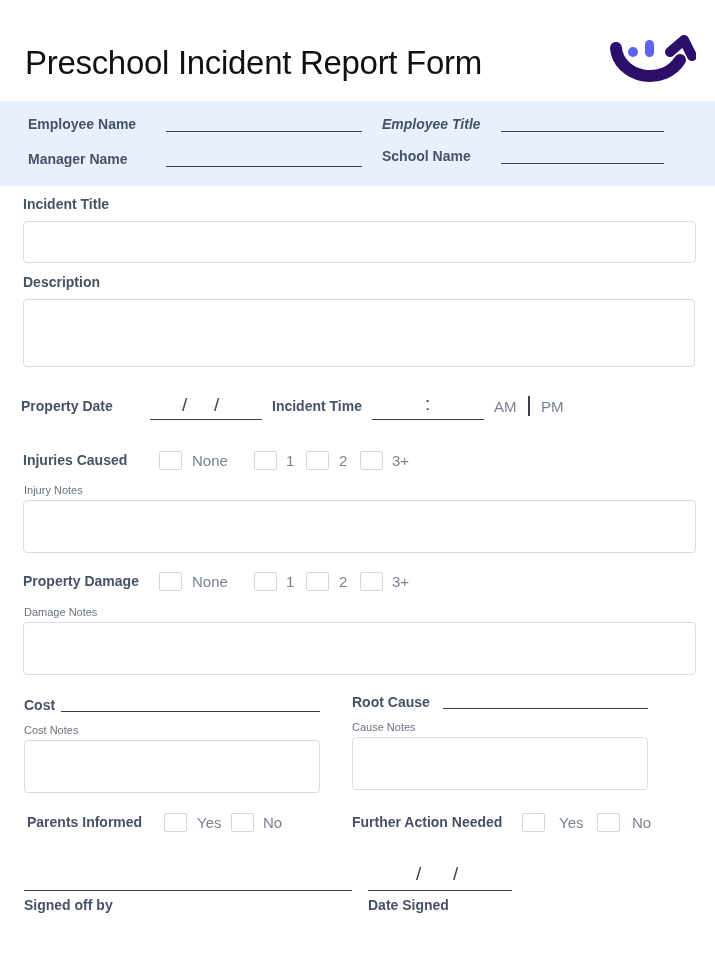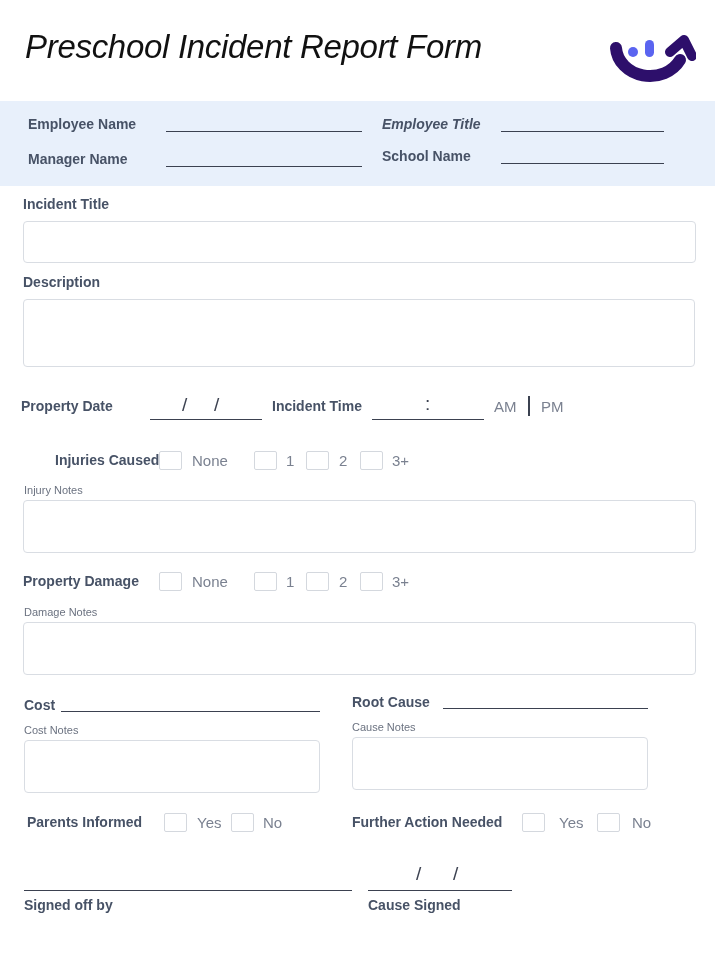--- a/index.html
+++ b/index.html
@@ -1,19 +1,19 @@
 <!DOCTYPE html>
 <html><head>
 <meta charset="utf-8">
 <style>
   * { box-sizing: border-box; margin: 0; padding: 0; }
   html, body { width: 715px; height: 954px; background: #ffffff; overflow: hidden; }
   body { position: relative; font-family: "Liberation Sans", "DejaVu Sans", sans-serif; color: #4a5466; }
   .abs { position: absolute; }
-  .title { left: 25px; top: 28px; font-size: 33px; color: #111111; letter-spacing: -0.3px; white-space: nowrap; font-weight: 400; font-style: italic; }
+  .title { left: 25px; top: 44px; font-size: 33px; color: #111111; letter-spacing: -0.3px; white-space: nowrap; font-weight: 400; }
   .logo { left: 604px; top: 34px; width: 92px; height: 58px; }
   .band { left: 0; top: 101px; width: 715px; height: 85px; background: #e8f0fb; }
   .lbl { font-size: 14px; color: #475266; white-space: nowrap; font-weight: 600; }
   .lbl-sm { font-size: 11px; color: #6b7280; white-space: nowrap; }
   .line { border-bottom: 1.5px solid #3b4150; height: 0; }
   .box { border: 1px solid #d9dde3; border-radius: 4px; background: #fff; }
   .cb { width: 23px; height: 19px; border: 1px solid #d4d8de; border-radius: 2px; background: #fff; }
   .opt { font-size: 15px; color: #7a8190; white-space: nowrap; }
   .slash { font-size: 19px; color: #3b4150; }
 </style>
@@ -47,21 +47,21 @@
 <div class="abs line" style="left:150px;top:419px;width:112px;"></div>
 <div class="abs slash" style="left:182px;top:394px;">/</div>
 <div class="abs slash" style="left:214px;top:394px;">/</div>
 <div class="abs lbl" style="left:272px;top:398px;">Incident Time</div>
 <div class="abs line" style="left:372px;top:419px;width:112px;"></div>
 <div class="abs slash" style="left:425px;top:393px;">:</div>
 <div class="abs opt" style="left:494px;top:398px;">AM</div>
 <div class="abs" style="left:528px;top:396px;width:1.5px;height:20px;background:#3b4150;"></div>
 <div class="abs opt" style="left:541px;top:398px;">PM</div>
 
-<div class="abs lbl" style="left:23px;top:452px;margin-left:32px;">Injuries Caused</div>
+<div class="abs lbl" style="left:23px;top:452px;">Injuries Caused</div>
 <div class="abs cb" style="left:159px;top:451px;"></div>
 <div class="abs opt" style="left:192px;top:452px;">None</div>
 <div class="abs cb" style="left:254px;top:451px;"></div>
 <div class="abs opt" style="left:286px;top:452px;">1</div>
 <div class="abs cb" style="left:306px;top:451px;"></div>
 <div class="abs opt" style="left:339px;top:452px;">2</div>
 <div class="abs cb" style="left:360px;top:451px;"></div>
 <div class="abs opt" style="left:392px;top:452px;">3+</div>
 <div class="abs lbl-sm" style="left:24px;top:484px;">Injury Notes</div>
 <div class="abs box" style="left:23px;top:500px;width:673px;height:53px;"></div>
@@ -98,13 +98,13 @@
 <div class="abs cb" style="left:522px;top:813px;"></div>
 <div class="abs opt" style="left:559px;top:814px;">Yes</div>
 <div class="abs cb" style="left:597px;top:813px;"></div>
 <div class="abs opt" style="left:632px;top:814px;">No</div>
 
 <div class="abs line" style="left:24px;top:890px;width:328px;"></div>
 <div class="abs lbl" style="left:24px;top:897px;text-align:right;">Signed off by</div>
 <div class="abs slash" style="left:416px;top:863px;">/</div>
 <div class="abs slash" style="left:453px;top:863px;">/</div>
 <div class="abs line" style="left:368px;top:890px;width:144px;"></div>
-<div class="abs lbl" style="left:368px;top:897px;">Cause Signed</div>
+<div class="abs lbl" style="left:368px;top:897px;">Date Signed</div>
 
 </body></html>

